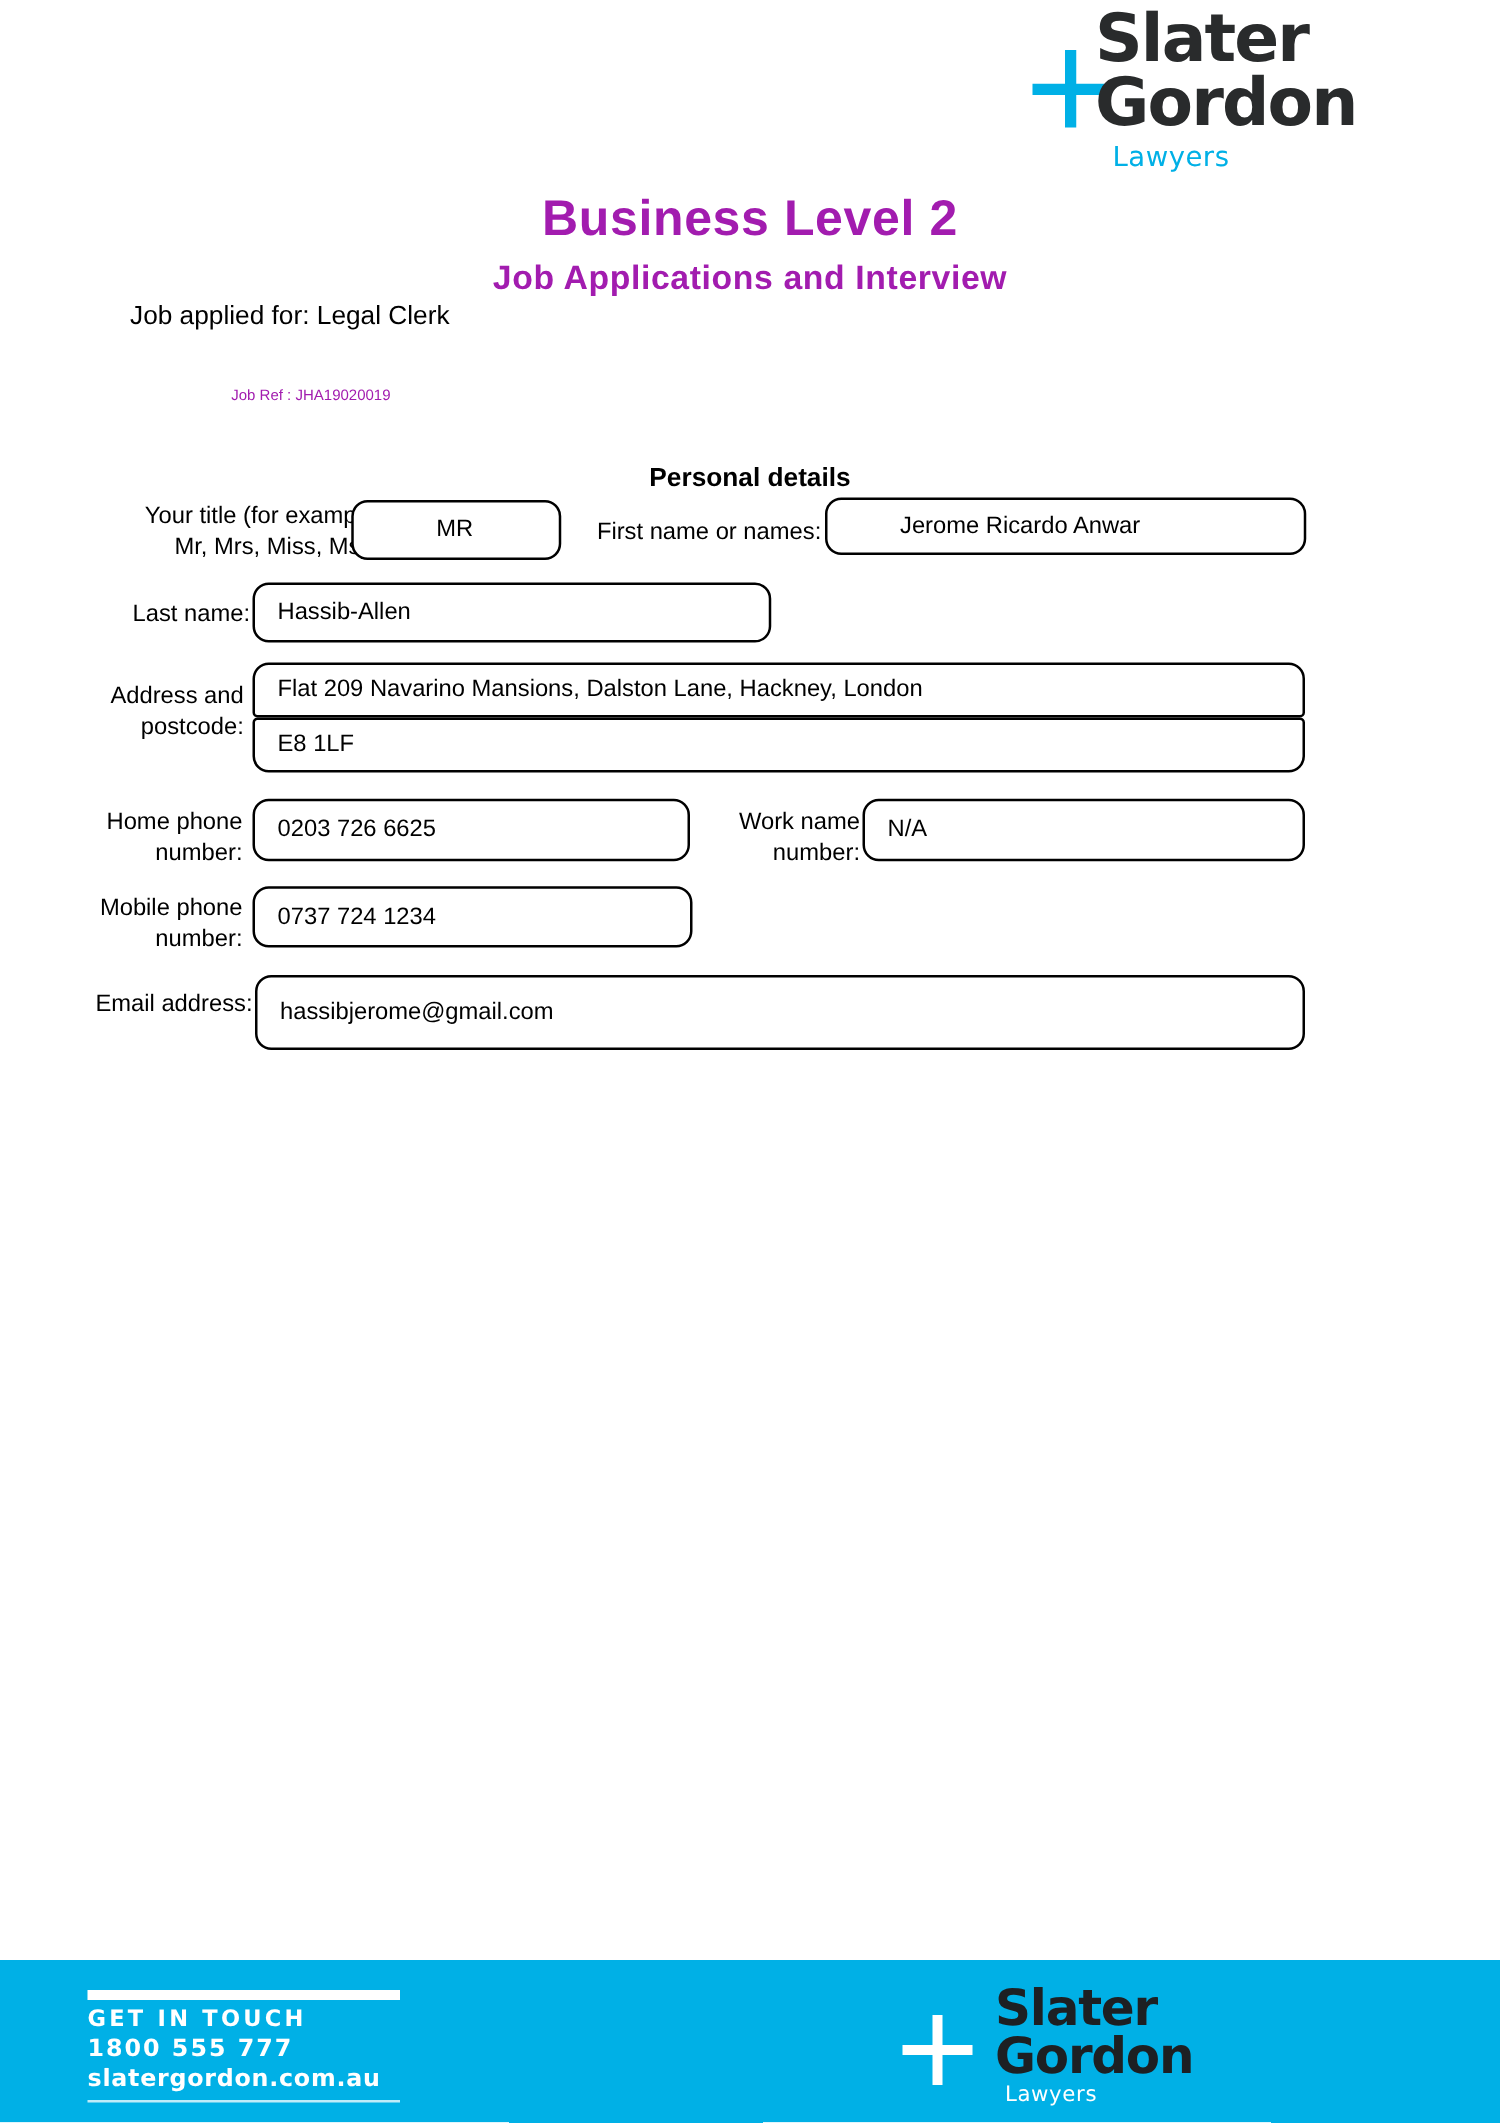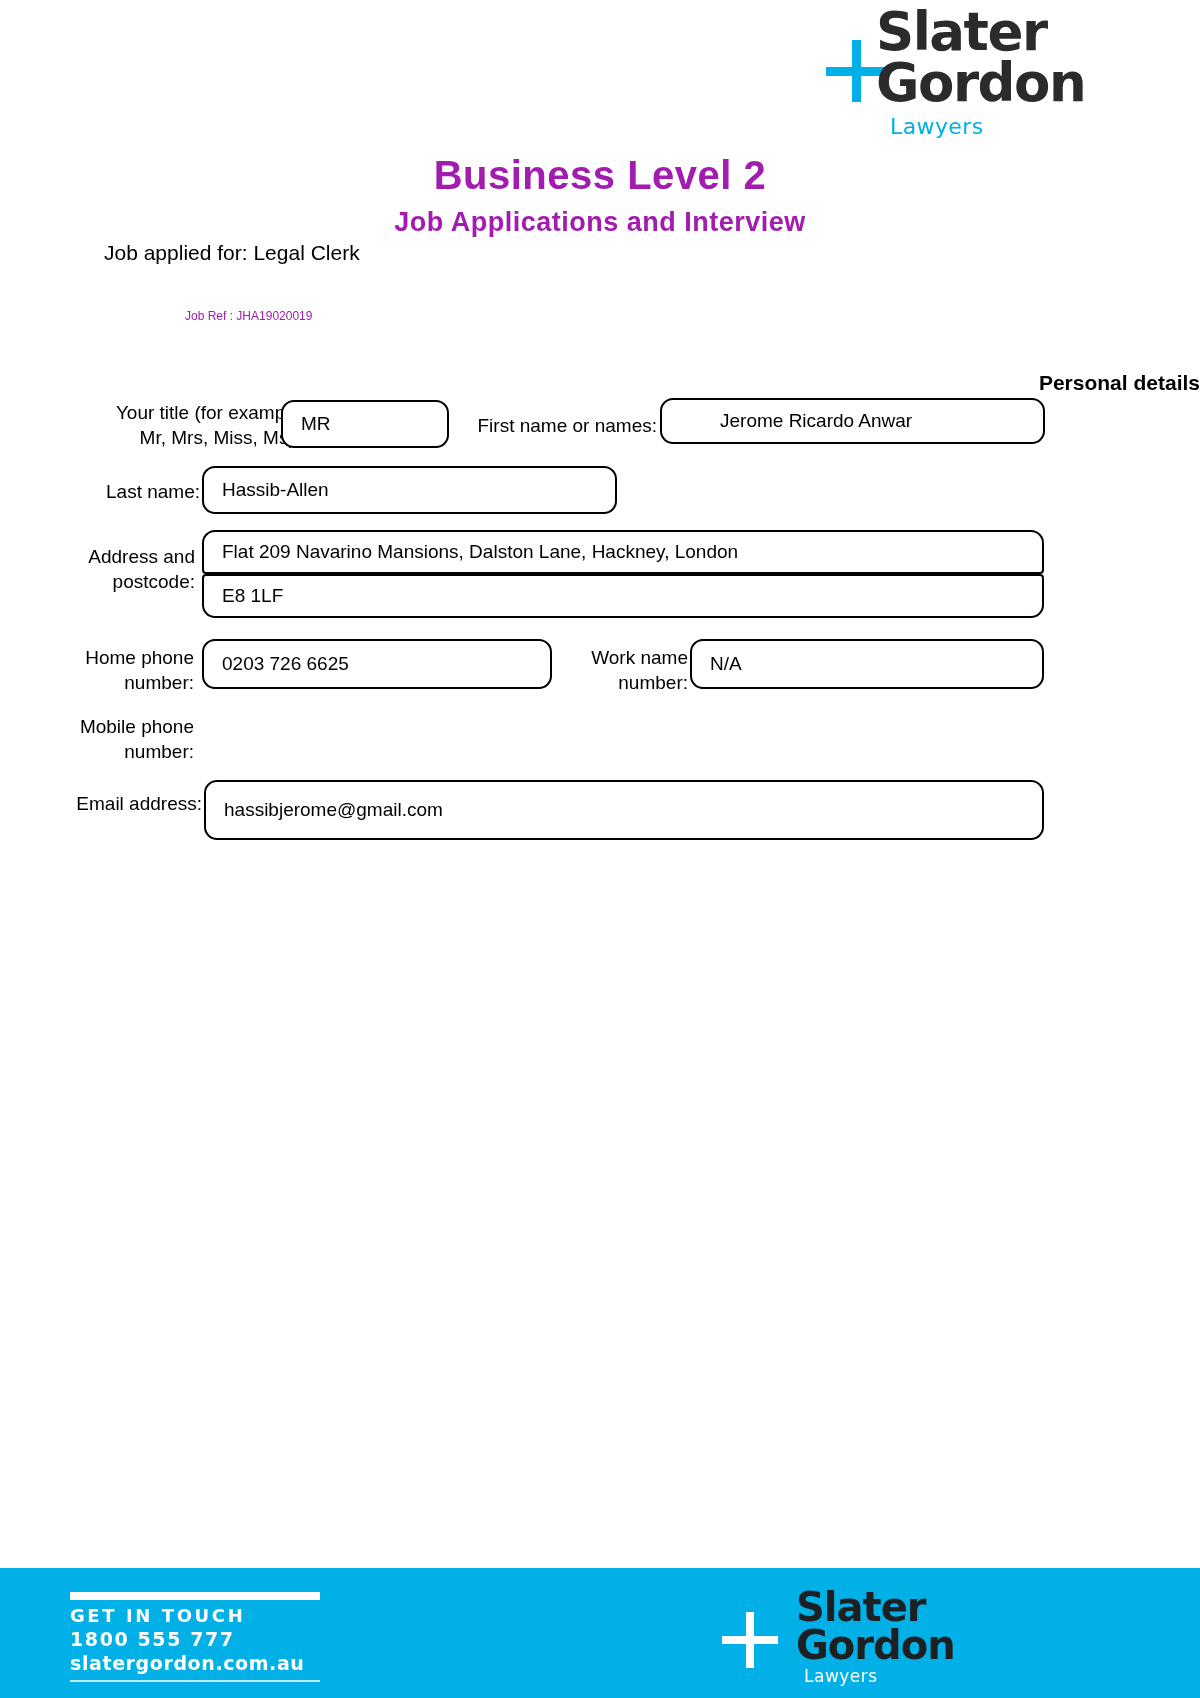--- a/index.html
+++ b/index.html
@@ -106,21 +106,21 @@
     font-size: 12px;
     color: #a21caf;
   }
 
   
   .section-head {
     position: absolute;
     left: 0;
     top: 371px;
     width: 1200px;
-    text-align: right;
+    text-align: center;
     font-weight: bold;
     font-size: 21px;
     color: #000;
   }
 
   
   .flabel {
     position: absolute;
     font-size: 19px;
     line-height: 25px;
@@ -231,21 +231,21 @@
   </div>
 
 
   <div class="meta-job">Job applied for: Legal Clerk</div>
   <div class="meta-ref">Job Ref : JHA19020019</div>
 
   <div class="section-head">Personal details</div>
 
   <div class="flabel right" style="left:60px; top:400px; width:240px; white-space:pre-line;">Your title (for example
 Mr, Mrs, Miss, Ms):</div>
-  <div class="fbox" style="left:281px; top:400px; width:168px; height:48px;">
+  <div class="fbox" style="left:281px; top:400px; width:168px; height:48px;padding-left:48px;">
     <span class="val">MR</span>
   </div>
 
   <div class="flabel right" style="left:425px; top:413px; width:232px;">First name or names:</div>
   <div class="fbox" style="left:660px; top:398px; width:385px; height:46px;padding-left:40px;">
     <span class="val">Jerome Ricardo Anwar</span>
   </div>
 
   <div class="flabel right" style="left:60px; top:479px; width:140px;">Last name:</div>
   <div class="fbox" style="left:202px; top:466px; width:415px; height:48px;">
@@ -268,20 +268,23 @@
   </div>
 
   <div class="flabel right" style="left:556px; top:645px; width:132px; white-space:pre-line;">Work name
 number:</div>
   <div class="fbox" style="left:690px; top:639px; width:354px; height:50px;">
     <span class="val">N/A</span>
   </div>
 
   <div class="flabel right" style="left:60px; top:714px; width:134px; white-space:pre-line;">Mobile phone
 number:</div>
+  <div class="fbox" style="left:202px; top:709px; width:352px; height:49px;">
+    <span class="val">0737 724 1234</span>
+  </div>
 
   <div class="flabel right" style="left:60px; top:791px; width:142px;">Email address:</div>
   <div class="fbox" style="left:204px; top:780px; width:840px; height:60px;">
     <span class="val">hassibjerome@gmail.com</span>
   </div>
 
   <div class="footer">
     <div class="footer-rule-top"></div>
     <div class="footer-lines">
       <div class="l1">GET IN TOUCH</div>

